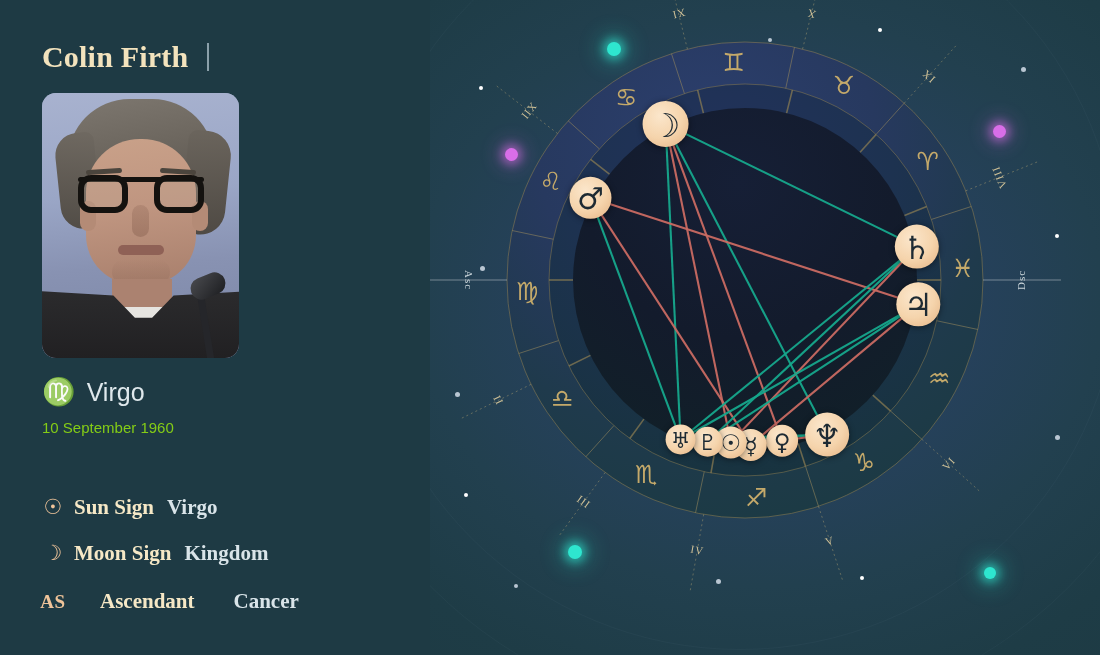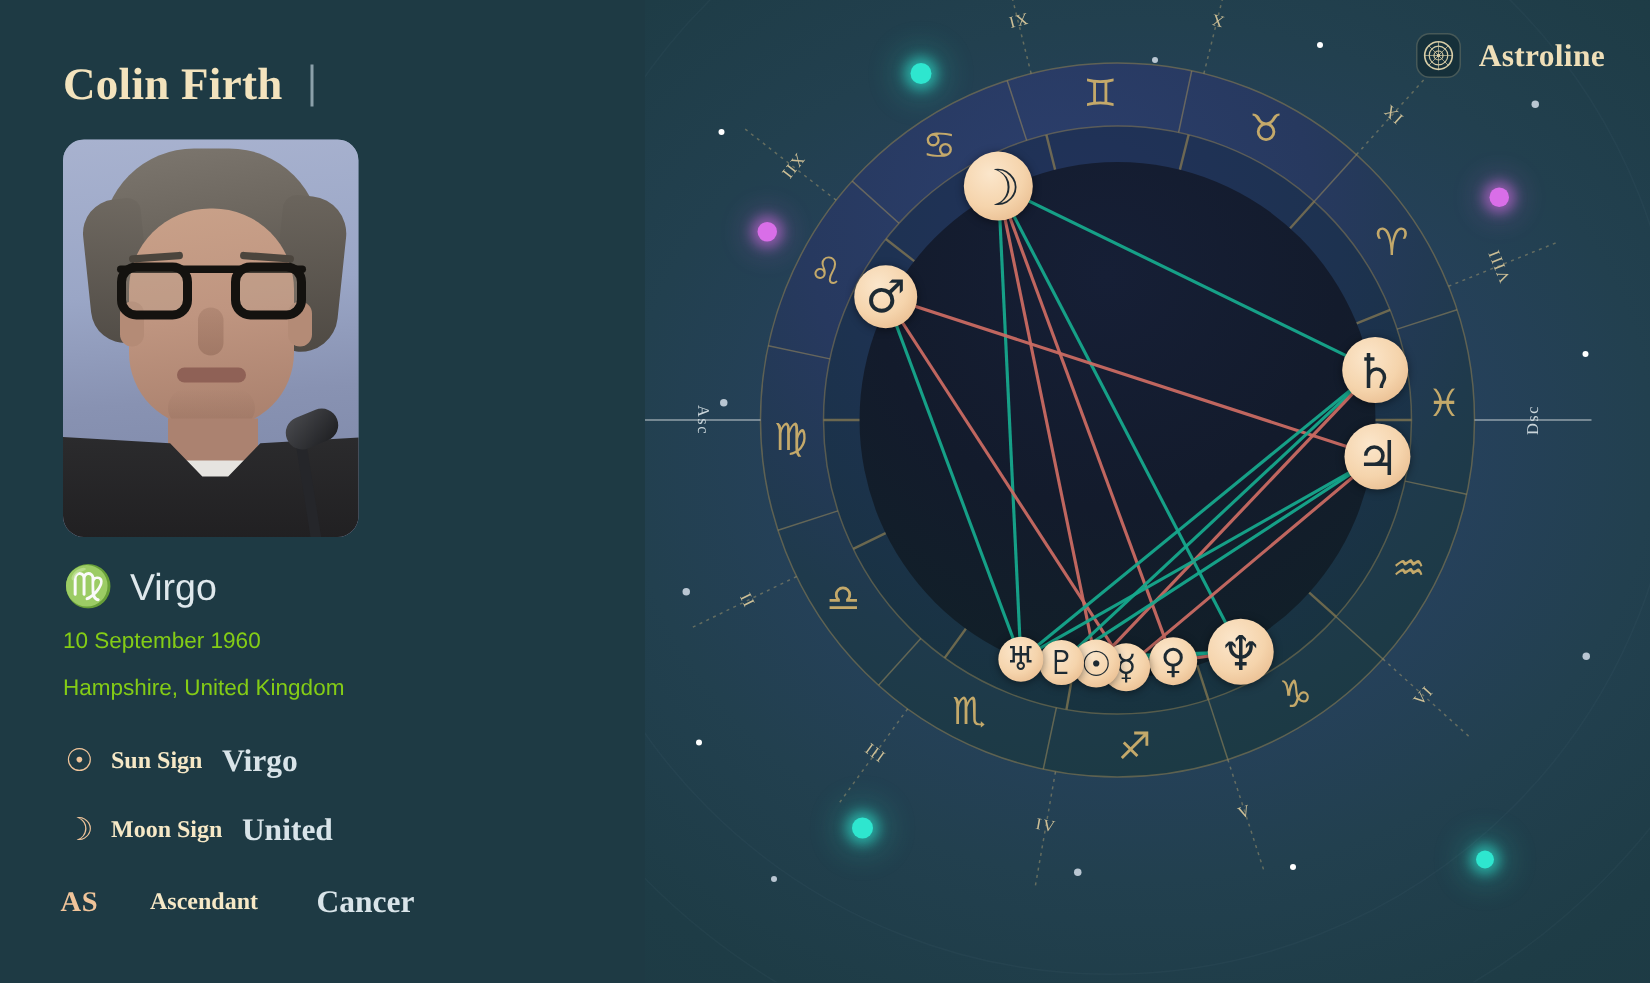--- a/index.html
+++ b/index.html
@@ -113,21 +113,21 @@
     font-family:"Liberation Serif", serif; white-space:nowrap;
   }
   #fact-sun  { top:495px; }
   #fact-moon { top:541px; }
   #fact-asc  { top:589px;gap:36px; }
   .fact-icon {
     width:22px; text-align:center; color:#f0c49a; font-size:21px; line-height:1;
     display:inline-flex; align-items:center; justify-content:center;
   }
   .fact-icon.as-text { font-size:19px; font-weight:700; letter-spacing:.5px; }
-  .fact-label { font-size:16px; font-weight:700; color:#f6e8c6; }
+  .fact-label { font-size:21px; font-weight:700; color:#f6e8c6; }
   .fact-value { font-size:21px; font-weight:700; color:#d9e4e9; margin-left:3px; }
 
   
   #brand {
     position:absolute; right:30px; top:22px; z-index:7;
     display:flex; align-items:center; gap:12px;
   }
   #brand-logo {
     width:30px; height:30px; border-radius:9px;
     background:#16303a; border:1px solid rgba(220,210,180,.25);
@@ -353,32 +353,20 @@
             <text x="212.65812497891835" y="412.74543075434906" class="planet-glyph" font-size="22">♇</text>
           </g>
           <g>
             <circle cx="185.5676659324631" cy="409.4756229854874" r="15" fill="url(#gDisc)" class="planet-disc"></circle>
             <text x="185.5676659324631" y="410.4756229854874" class="planet-glyph" font-size="22">♅</text>
           </g>
         </g>
     </svg>
   </div>
 
-  <div id="brand">
-    <div id="brand-logo">
-      <svg width="22" height="22" viewBox="0 0 22 22">
-        <circle cx="11" cy="11" r="9.2" fill="none" stroke="#d8cda6" stroke-width="1.1"></circle>
-        <circle cx="11" cy="11" r="6.2" fill="none" stroke="#d8cda6" stroke-width=".8"></circle>
-        <circle cx="11" cy="11" r="3" fill="none" stroke="#d8cda6" stroke-width=".8"></circle>
-        <circle cx="11" cy="11" r="1.2" fill="#d8cda6"></circle>
-        <path d="M11 1.8V20.2M1.8 11H20.2M4.5 4.5L17.5 17.5M17.5 4.5L4.5 17.5" stroke="#d8cda6" stroke-width=".6" opacity=".75"></path>
-      </svg>
-    </div>
-    <span id="brand-name">Astroline</span>
-  </div>
 
   <div id="left-panel">
 
     <div id="title-row">
       <span id="person-name">Colin Firth</span>
       <span id="title-sep"></span>
     </div>
 
     <div id="portrait">
       <div class="pf pf-bg"></div>
@@ -402,32 +390,31 @@
       <div class="pf pf-mic-stem"></div>
         <div class="pf pf-mic-head"></div>
     </div>
 
     <div id="sign-line">
       <span id="sign-glyph">♍</span>
       <span id="sign-name">Virgo</span>
     </div>
 
     <div class="meta-text" id="meta-date">10 September 1960</div>
-    <div class="meta-text" id="meta-place">Hampshire, United Kingdom</div>
 
     <div class="fact-row" id="fact-sun">
       <span class="fact-icon">☉</span>
       <span class="fact-label">Sun Sign</span>
       <span class="fact-value">Virgo</span>
     </div>
 
     <div class="fact-row" id="fact-moon">
       <span class="fact-icon">☽</span>
       <span class="fact-label">Moon Sign</span>
-      <span class="fact-value">United</span>
+      <span class="fact-value">Kingdom</span>
     </div>
 
     <div class="fact-row" id="fact-asc">
       <span class="fact-icon as-text">AS</span>
       <span class="fact-label">Ascendant</span>
       <span class="fact-value">Cancer</span>
     </div>
 
   </div>
 </div>

